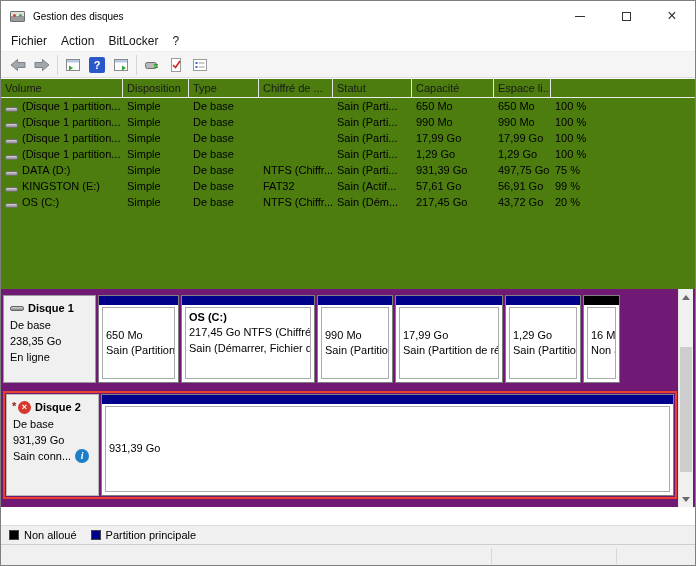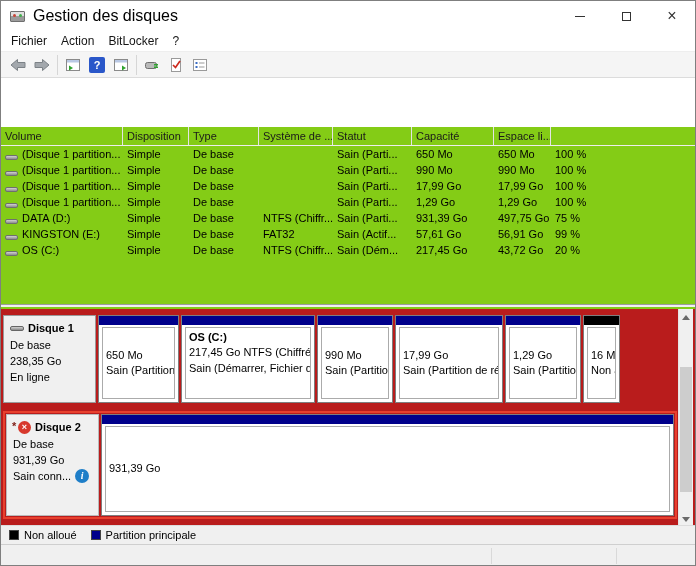--- a/index.html
+++ b/index.html
@@ -10,21 +10,21 @@
 
   
   .titlebar { position:absolute; top:0; left:0; right:0; height:30px; background:#fff;
               display:flex; align-items:center; padding-left:9px; }
   .app-icon { width:15px; height:11px; border:1px solid #6f6f6f; border-radius:1px;
               background:linear-gradient(#e0e0e0 45%, #9b9b9b 46%); position:relative; }
   .app-icon::after { content:""; position:absolute; right:2px; top:2px; width:3px; height:3px;
               background:#3fae4a; border-radius:50%; }
   .app-icon::before { content:""; position:absolute; left:2px; top:2px; width:3px; height:3px;
               background:#c94436; border-radius:50%; }
-  .title { font-size:16px; color:#000; margin-left:8px; }
+  .title { font-size:10px; color:#000; margin-left:8px; }
   .win-controls { margin-left:auto; display:flex; height:100%; }
   .wc { width:46px; height:100%; display:flex; align-items:center; justify-content:center; }
   .glyph-min { width:10px; height:1px; background:#333; }
   .glyph-max { width:9px; height:9px; border:1px solid #333; }
   .glyph-close { font-size:16px; color:#333; line-height:1; font-weight:400; }
 
   
   .menubar { position:absolute; top:30px; left:0; right:0; height:20px; background:#fff;
              display:flex; align-items:center; padding-left:3px; }
   .menu-item { font-size:12px; color:#151515; padding:2px 7px; cursor:default; }
@@ -32,39 +32,39 @@
   
   .toolbar { position:absolute; top:50px; left:0; right:0; height:27px; background:#f5f5f5;
              border-top:1px solid #eee; border-bottom:1px solid #dcdcdc;
              display:flex; align-items:center; padding-left:5px; }
   .tbtn { width:24px; height:23px; display:flex; align-items:center; justify-content:center; }
   .tsep { width:1px; height:20px; background:#d6d6d6; margin:0 3px; }
   .help-sq { width:16px; height:16px; background:#2a57c9; border-radius:2px; color:#fff;
              font-size:11px; font-weight:bold; display:flex; align-items:center; justify-content:center; }
 
   
-  .toppane { position:absolute; top:78px; left:0; right:0; height:225px; background:#84cc16;margin-top:48px; }
+  .toppane { position:absolute; top:78px; left:0; right:0; height:225px; background:#4d7c0f; }
   .thead { display:flex; height:19px; border-bottom:1px solid #ededed; }
   .th { font-size:11px; color:#1a1a1a; padding:3px 4px 0 4px; border-right:1px solid #e4e4e4;
         white-space:nowrap; overflow:hidden; }
   .col0{width:122px}.col1{width:66px}.col2{width:70px}.col3{width:74px}
   .col4{width:79px}.col5{width:82px}.col6{width:57px}.col7{width:130px}
   .vrow { display:flex; height:16px; align-items:center; }
   .td { font-size:11px; color:#000; padding:0 4px; white-space:nowrap; overflow:hidden;
         border-right:0; display:flex; align-items:flex-end; }
   .vol-icon { display:inline-block; flex:0 0 13px; width:13px; height:5px;
         background:linear-gradient(#d2d2d2,#8e8e8e); border:1px solid #6f6f6f;
         border-radius:2px; margin-right:4px; }
 
   
   .paneSep { position:absolute; top:303px; left:0; right:0; height:3px; background:#f0f0f0;
              border-top:1px solid #9d9d9d; }
 
   
-  .bottompane { position:absolute; top:308px; left:0; right:0; height:218px; background:#b91c1c;
+  .bottompane { position:absolute; top:288px; left:0; right:0; height:218px; background:#701a75;
                 padding:6px 0 0 2px; }
   .disk-row { display:flex; width:674px; height:88px; margin-bottom:8px; }
   .disk-row.selected { border:2px solid #e8402e; height:108px; padding:1px; }
   .disk-label { flex:0 0 93px; background:#f0f0f0; border:1px solid #9a9a9a;
                 padding:5px 3px 0 6px; font-size:11px; line-height:1.35; overflow:hidden; }
   .disk-row.selected .disk-label { border-color:#b9b9b9; }
   .disk-name-line { display:flex; align-items:center; gap:4px; font-weight:bold; margin-bottom:2px; white-space:nowrap; }
   .hd-icon { flex:0 0 14px; width:14px; height:5px; background:linear-gradient(#d2d2d2,#8a8a8a);
              border:1px solid #666; border-radius:2px; }
   .offline-icon { position:relative; flex:0 0 13px; width:13px; height:13px; border-radius:50%;
@@ -187,21 +187,21 @@
         <rect x="7" y="9.5" width="5.5" height="1" fill="#9a9a9a"></rect>
       </svg>
     </div>
   </div>
 
   <div class="toppane">
     <div class="thead" id="thead">
         <div class="th col0">Volume</div>
         <div class="th col1">Disposition</div>
         <div class="th col2">Type</div>
-        <div class="th col3">Système de ...</div>
+        <div class="th col3">Chiffré de ...</div>
         <div class="th col4">Statut</div>
         <div class="th col5">Capacité</div>
         <div class="th col6">Espace li...</div>
       </div>
     <div id="tbody">
         <div class="vrow">
           <div class="td col0">
             <span class="vol-icon"></span>
             <span>(Disque 1 partition...</span>
           </div>

